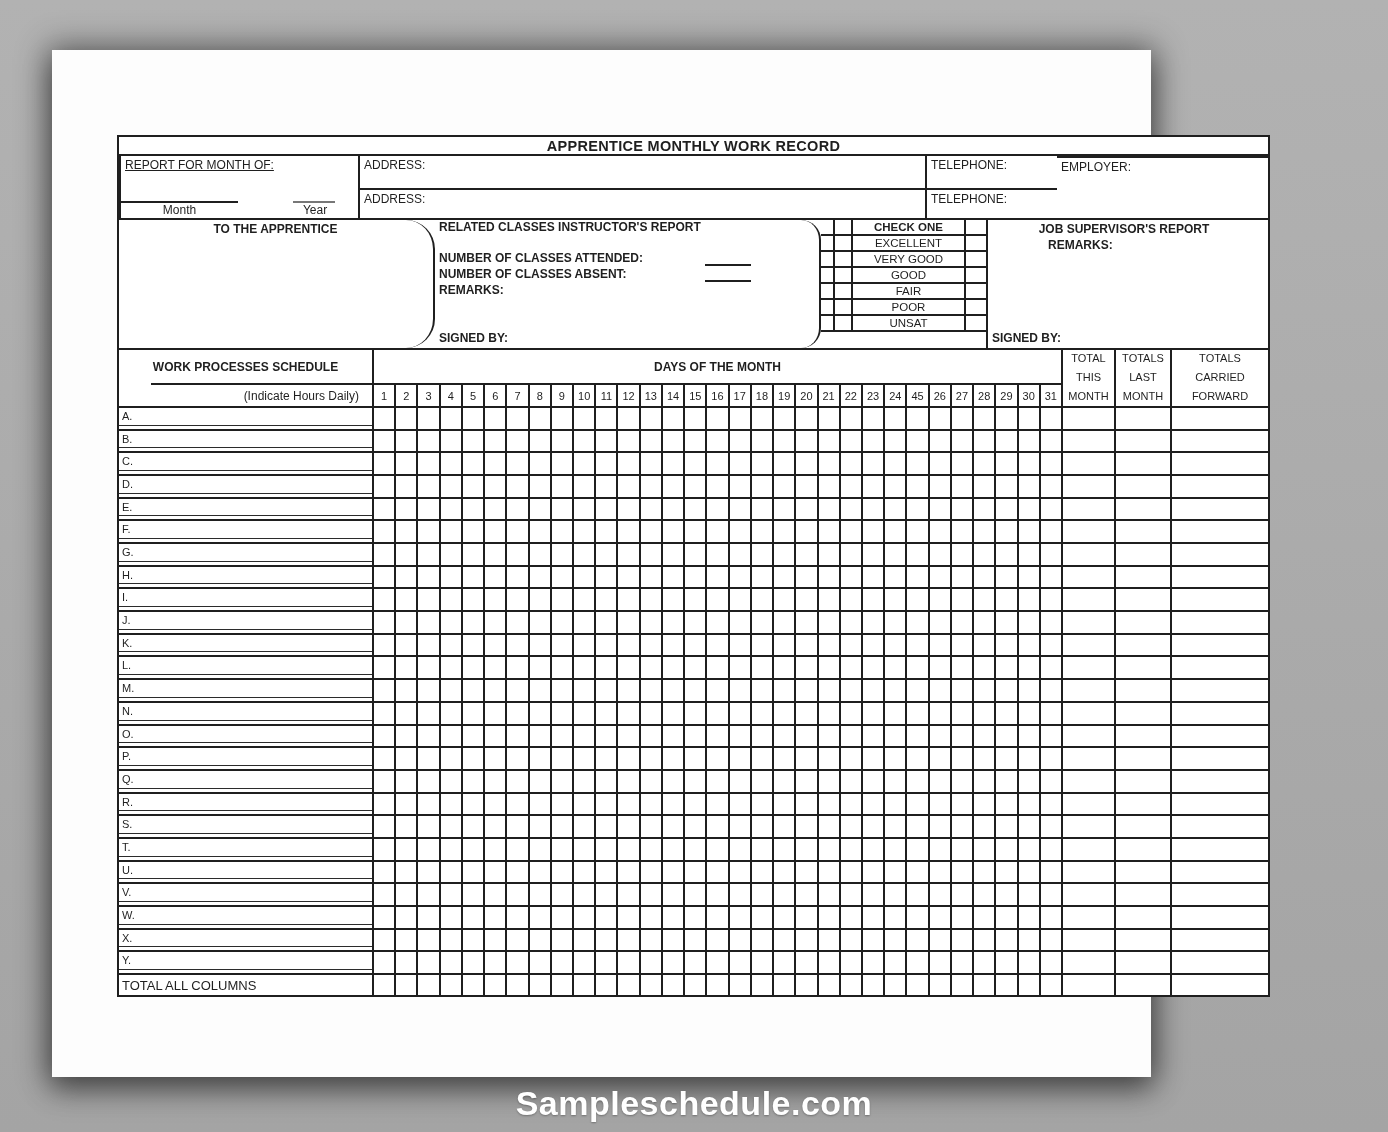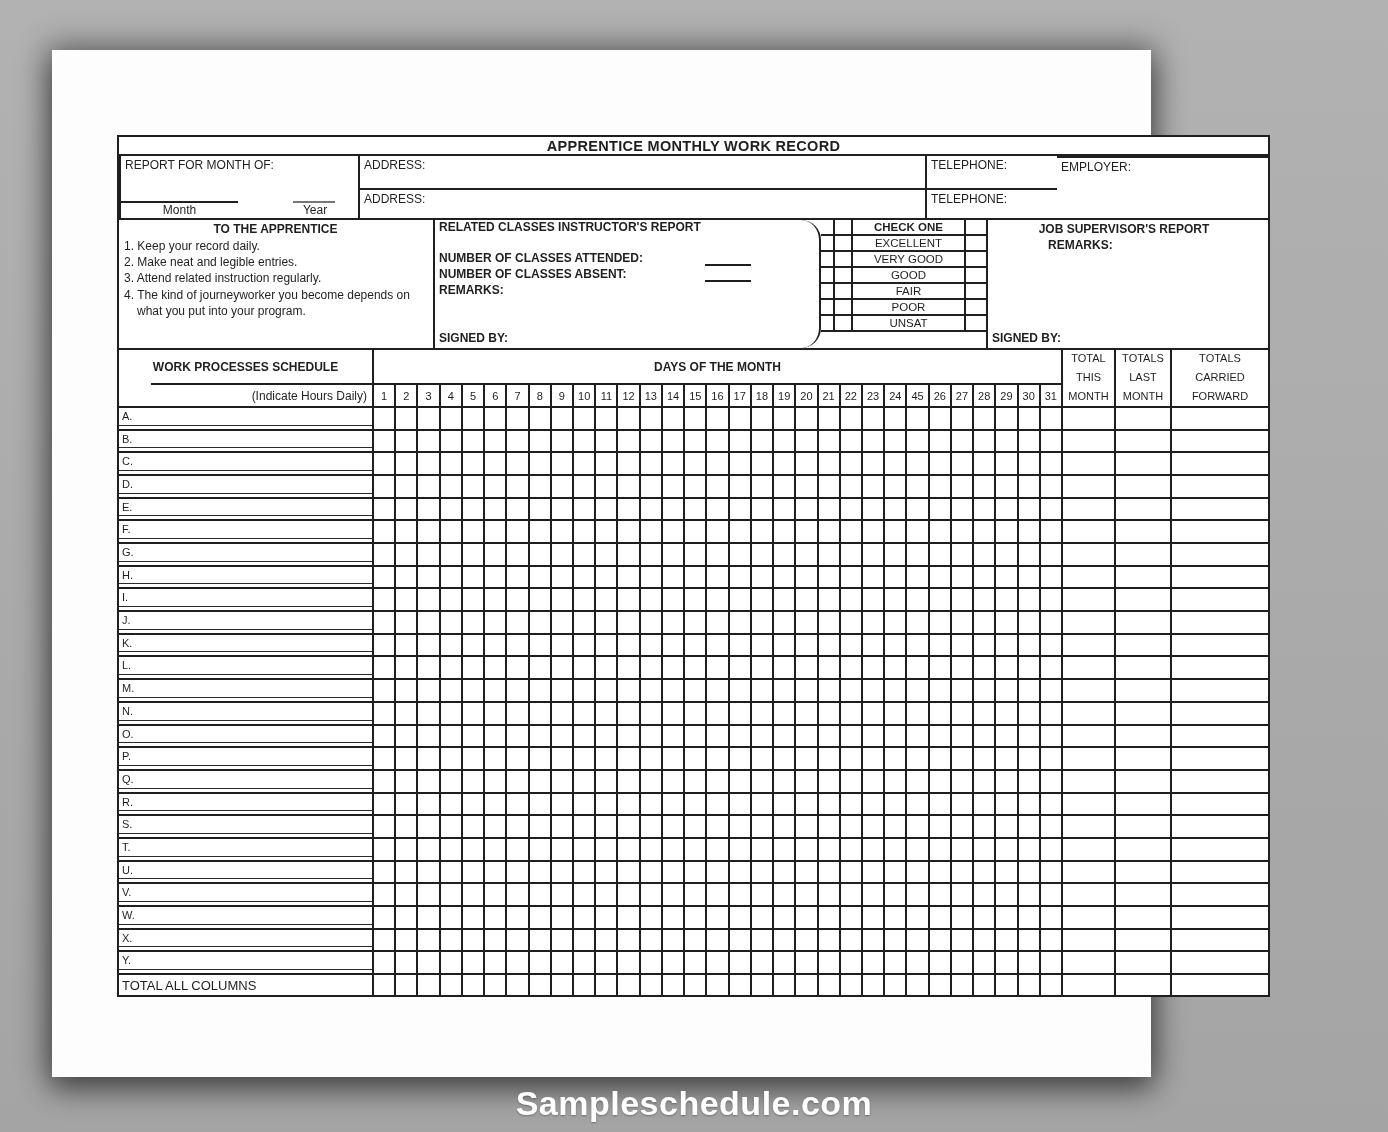--- a/index.html
+++ b/index.html
@@ -35,29 +35,29 @@
     font-weight:bold;font-size:14.5px;letter-spacing:.3px;
   }
   
   .hdr-grid{
     flex:0 0 64px;height:64px;border-bottom:2px solid var(--ink);
     display:grid;grid-template-columns:239px 567px 132px 1fr;grid-template-rows:32px 1fr;
   }
   .hcell{padding:2px 0 0 4px;position:relative;}
   .bL{border-left:2px solid var(--ink);}
   .bT{border-top:2px solid var(--ink);}
-  .report-cell{grid-row:1 / 3;border-left:2px solid var(--ink);position:relative;padding:2px 0 16px 4px;}
+  .report-cell{grid-row:1 / 3;border-left:2px solid var(--ink);position:relative;padding:2px 0 16px 4px;text-decoration:underline;}
   .month-line{position:absolute;left:0;bottom:15px;width:117px;border-top:2px solid var(--ink);}
   .year-line{position:absolute;right:23px;bottom:15px;width:42px;border-top:2px solid #777;}
   .month-label{position:absolute;left:0;bottom:1px;width:117px;text-align:center;}
   .year-label{position:absolute;right:5px;bottom:1px;width:76px;text-align:center;}
   
   .sections{flex:0 0 130px;height:130px;display:flex;border-bottom:2px solid var(--ink);}
   .sec{position:relative;}
-  .sec-apprentice{flex:0 0 316px;border-right:2px solid var(--ink);padding:2px 6px 0 5px;}
+  .sec-apprentice{flex:0 0 316px;border-right:2px solid var(--ink);padding:2px 6px 0 5px;border-radius:29px;}
   .sec-title-c{text-align:center;font-weight:bold;margin-bottom:2px;}
   .instr-item{line-height:16.2px;padding-left:13px;text-indent:-13px;}
   .sec-instructor{flex:0 0 386px;border-right:2px solid var(--ink);padding:0 4px 0 4px;border-radius:20px;}
   .inst-line{position:relative;height:16px;font-weight:bold;}
   .inst-blank{position:absolute;left:266px;top:13px;width:46px;border-top:2px solid var(--ink);}
   .signed{position:absolute;left:4px;bottom:3px;font-weight:bold;}
   
   .check-one{
     flex:0 0 167px;border-right:2px solid var(--ink);
     display:grid;grid-template-columns:12px 18px 1fr 22px;
@@ -83,21 +83,21 @@
   .cell{border-left:2px solid var(--ink);border-top:2px solid var(--ink);overflow:hidden;}
   .noL{border-left:none;}
   .noT{border-top:none;}
   .c-center{display:flex;align-items:center;justify-content:center;}
   .wps-title{font-weight:bold;font-size:12px;}
   .days-title{font-weight:bold;font-size:12px;}
   .totals-hdr{
     display:flex;flex-direction:column;justify-content:space-between;align-items:center;
     font-weight:normal;font-size:11px;padding:3px 0 4px 0;line-height:11px;
   }
-  .indicate{display:flex;align-items:center;justify-content:flex-end;padding-right:5px;margin-left:32px;}
+  .indicate{display:flex;align-items:center;justify-content:flex-end;padding-right:13px;margin-left:32px;}
   .day-num{display:flex;align-items:center;justify-content:center;font-size:11px;padding:0;}
   .row-label{position:relative;font-size:11px;padding:2px 0 0 3px;}
   .write-line{position:absolute;left:0;right:0;bottom:3px;border-bottom:1.5px solid #2b2b2b;}
   .total-label{display:flex;align-items:center;font-size:13px;padding:0 0 0 3px;}
   
   .watermark{
     position:absolute;left:0;right:0;top:1084px;text-align:center;
     color:#fff;font-weight:bold;font-size:34px;letter-spacing:.5px;
     text-shadow:0 1px 2px rgba(0,0,0,0.3);
   }
@@ -132,26 +132,20 @@
       </div>
       <div class="hcell bL bT">
         <span>TELEPHONE:</span>
       </div>
     </div>
 
     <div class="sections">
 
       <div class="sec sec-apprentice">
         <div class="sec-title-c">TO THE APPRENTICE</div>
-        <div id="apprentice-instructions">
-            <div class="instr-item">1. Keep your record daily.</div>
-            <div class="instr-item">2. Make neat and legible entries.</div>
-            <div class="instr-item">3. Attend related instruction regularly.</div>
-            <div class="instr-item">4. The kind of journeyworker you become depends on what you put into your program.</div>
-          </div>
       </div>
 
       <div class="sec sec-instructor">
         <div class="b">RELATED CLASSES INSTRUCTOR'S REPORT</div>
         <div class="inst-line" style="margin-top:17px;">
           <span>NUMBER OF CLASSES ATTENDED:</span>
           <span class="inst-blank"></span>
         </div>
         <div class="inst-line">
           <span>NUMBER OF CLASSES ABSENT:</span>

